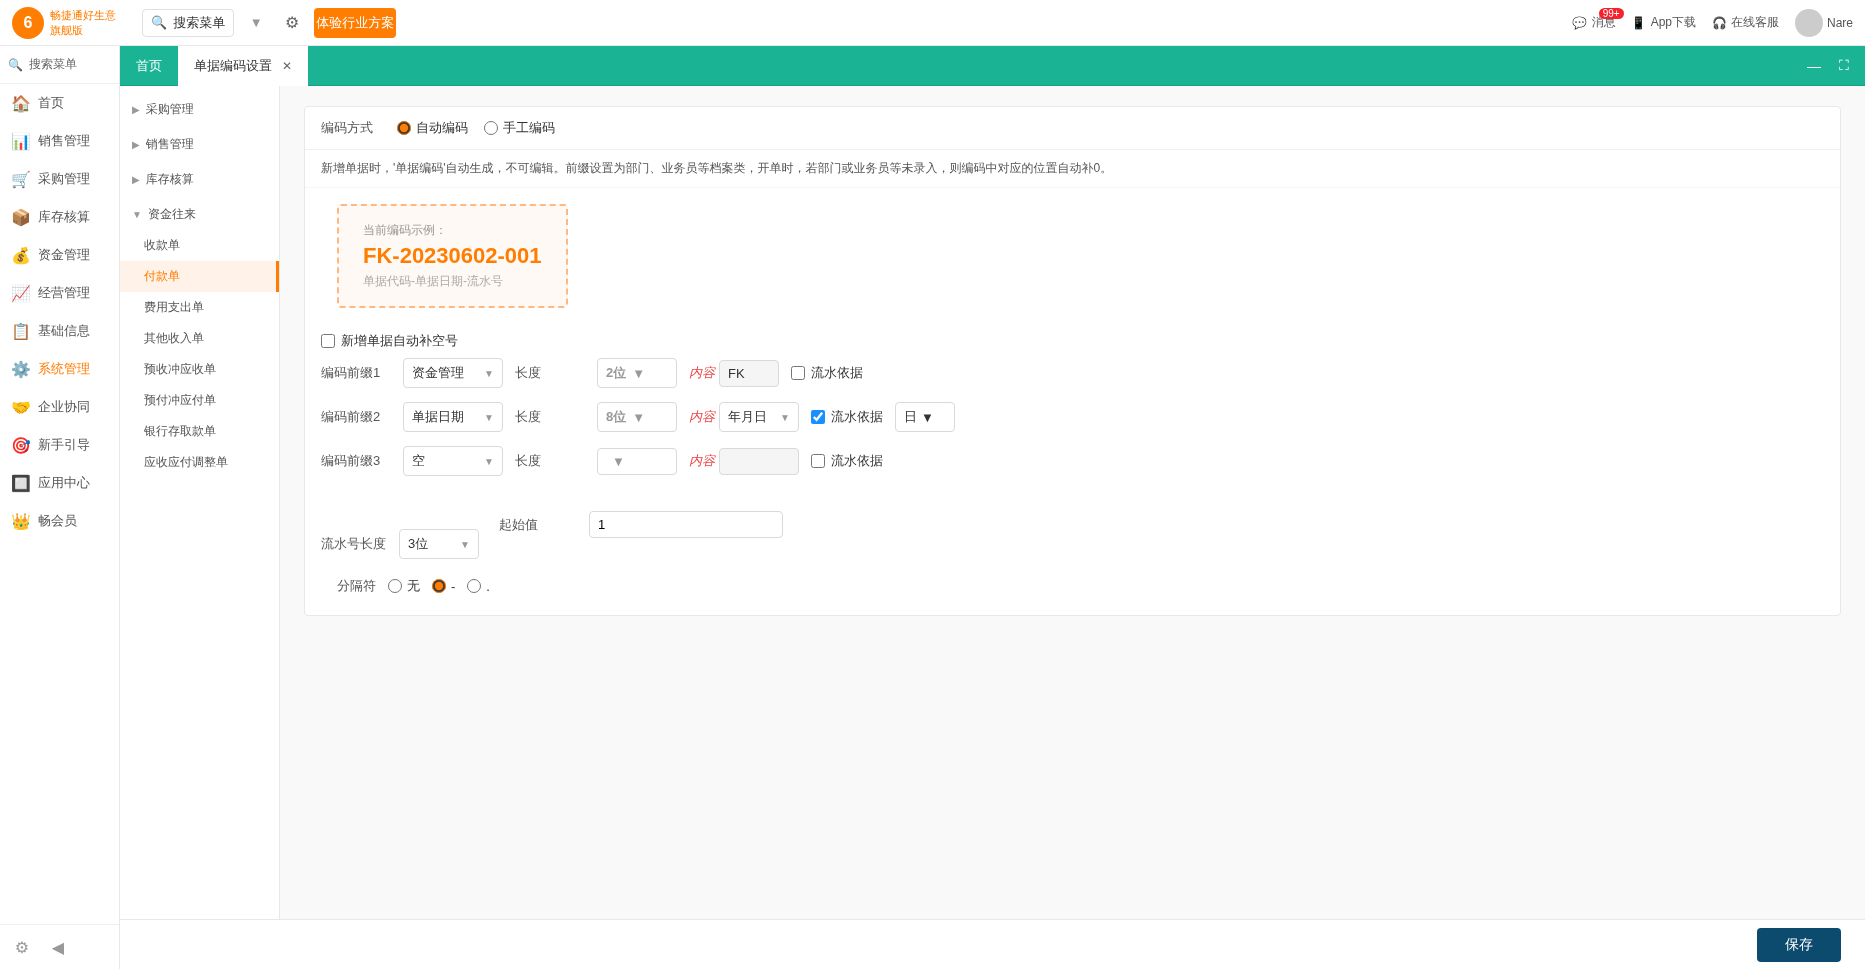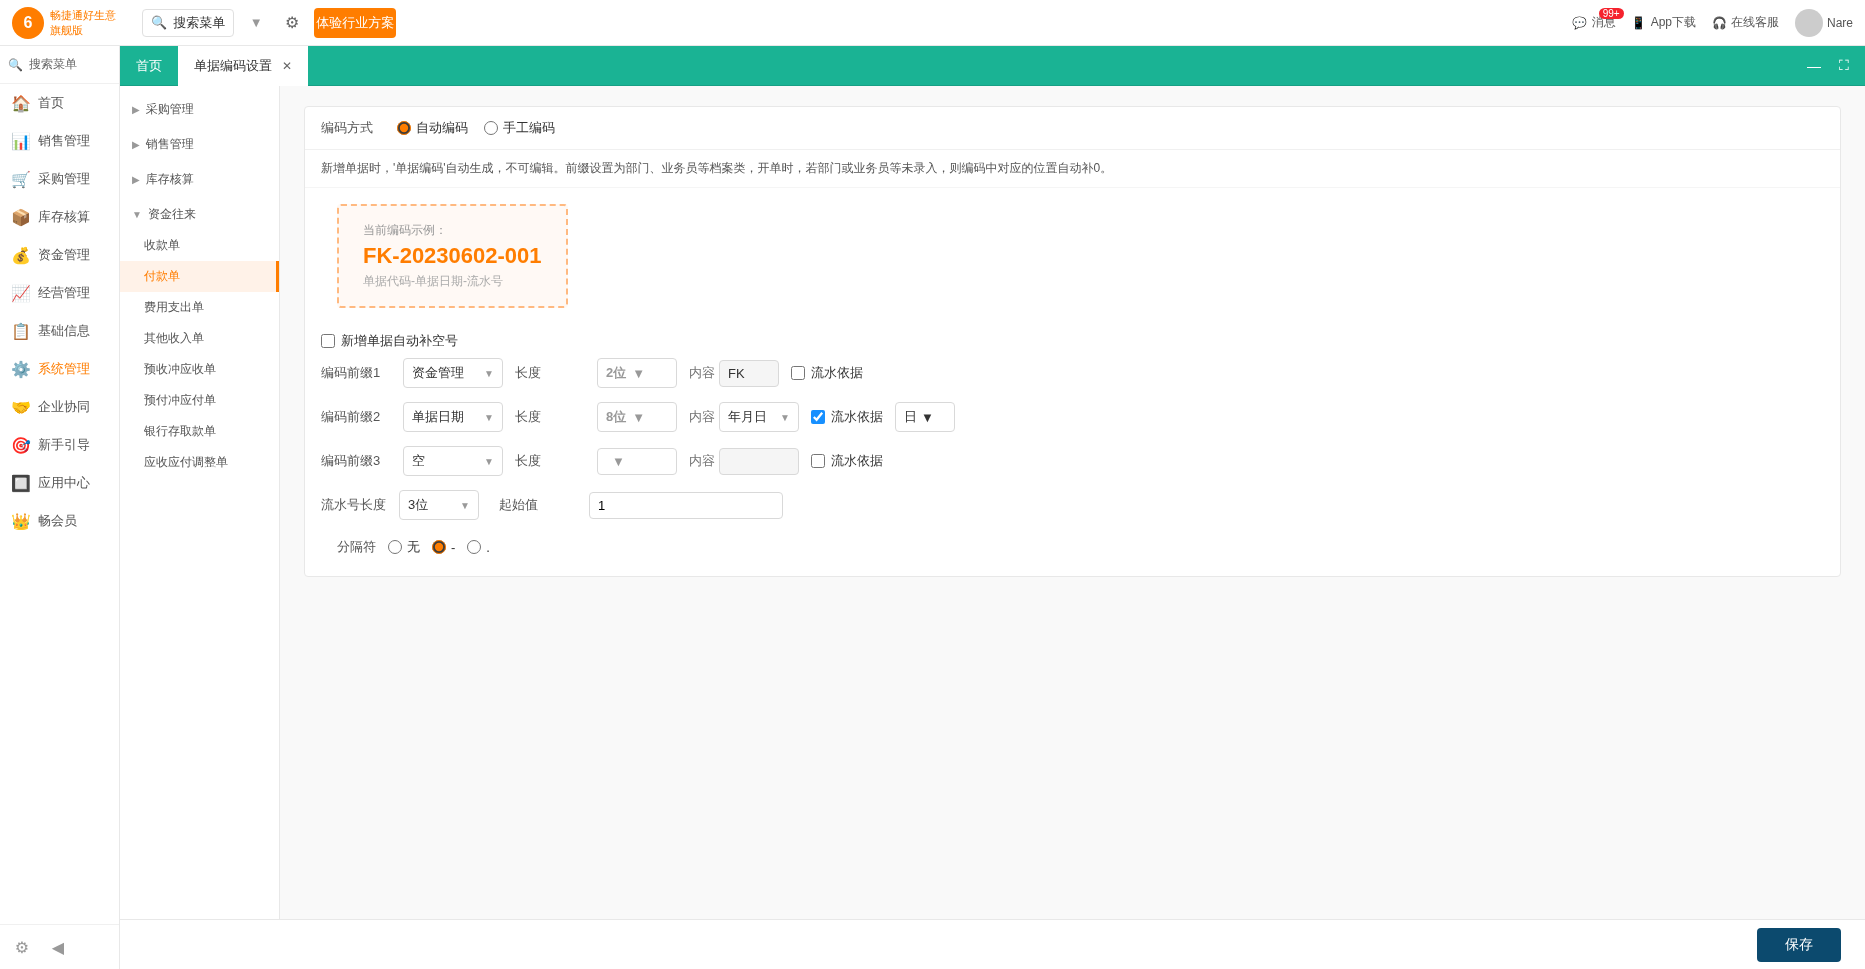--- a/index.html
+++ b/index.html
@@ -75,27 +75,27 @@
     .checkbox-item { display: flex; align-items: center; gap: 6px; cursor: pointer; font-size: 13px; color: #333; }
     .checkbox-input { accent-color: #ff7d00; width: 14px; height: 14px; }
 
     .config-rows { padding: 0 16px 16px; }
     .config-row { display: flex; align-items: center; gap: 12px; margin-bottom: 14px; flex-wrap: wrap; }
     .config-label { font-size: 13px; color: #555; min-width: 70px; }
     .config-select { border: 1px solid #d9d9d9; border-radius: 4px; padding: 5px 8px; font-size: 13px; display: flex; align-items: center; gap: 6px; cursor: pointer; background: #fff; min-width: 100px; }
     .config-select .arrow { color: #999; font-size: 10px; margin-left: auto; }
     .config-length { border: 1px solid #d9d9d9; border-radius: 4px; padding: 5px 8px; font-size: 13px; display: flex; align-items: center; gap: 6px; cursor: pointer; background: #fff; min-width: 80px; color: #999; font-weight: bold; }
     .config-content { display: flex; align-items: center; gap: 4px; }
-    .config-content-label { font-size: 13px; color: #737373; }
+    .config-content-label { font-size: 13px; color: #ef4444; font-style: italic; }
     .config-content-value { font-size: 13px; color: #333; padding: 5px 8px; border: 1px solid #d9d9d9; border-radius: 4px; min-width: 60px; background: #f5f5f5; }
     .config-checkbox { display: flex; align-items: center; gap: 6px; font-size: 13px; color: #333; cursor: pointer; }
     .config-checkbox-blue { accent-color: #1890ff; width: 14px; height: 14px; }
 
     .serial-row { display: flex; align-items: center; gap: 20px; margin-bottom: 14px; }
-    .serial-length-group { display: flex; align-items: center; gap: 8px; }
+    .serial-length-group { display: flex; align-items: center; gap: 8px; margin-top: 39px; }
     .serial-start-group { display: flex; align-items: center; gap: 20px; }
     .serial-input { border: 1px solid #d9d9d9; border-radius: 4px; padding: 5px 8px; font-size: 13px; min-width: 80px; background: #fff; }
 
     .separator-row { display: flex; align-items: center; gap: 12px; padding: 4px 16px; }
     .separator-label { font-size: 13px; color: #555; }
 
     
     .footer { height: 50px; background: #fff; border-top: 1px solid #e8e8e8; display: flex; align-items: center; justify-content: flex-end; padding: 0 24px; }
     .save-btn { background: #0c4a6e; color: #fff; border: none; border-radius: 4px; padding: 8px 28px; font-size: 14px; cursor: pointer; }
 

